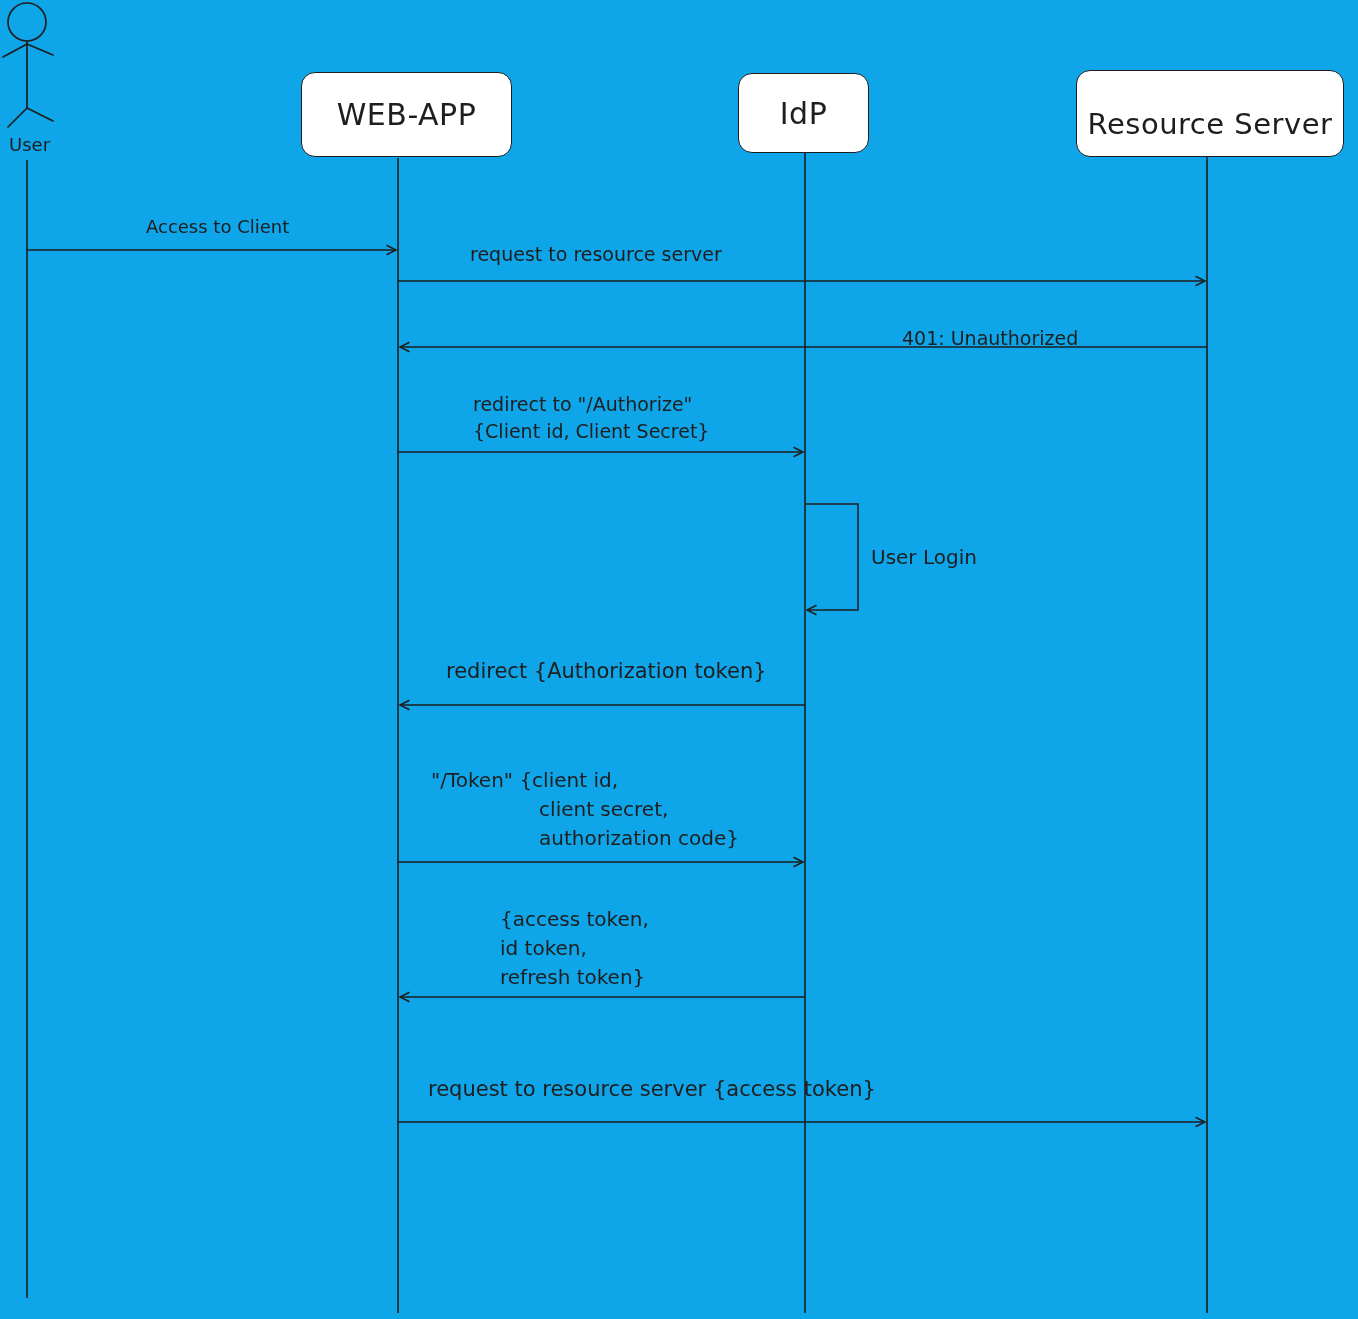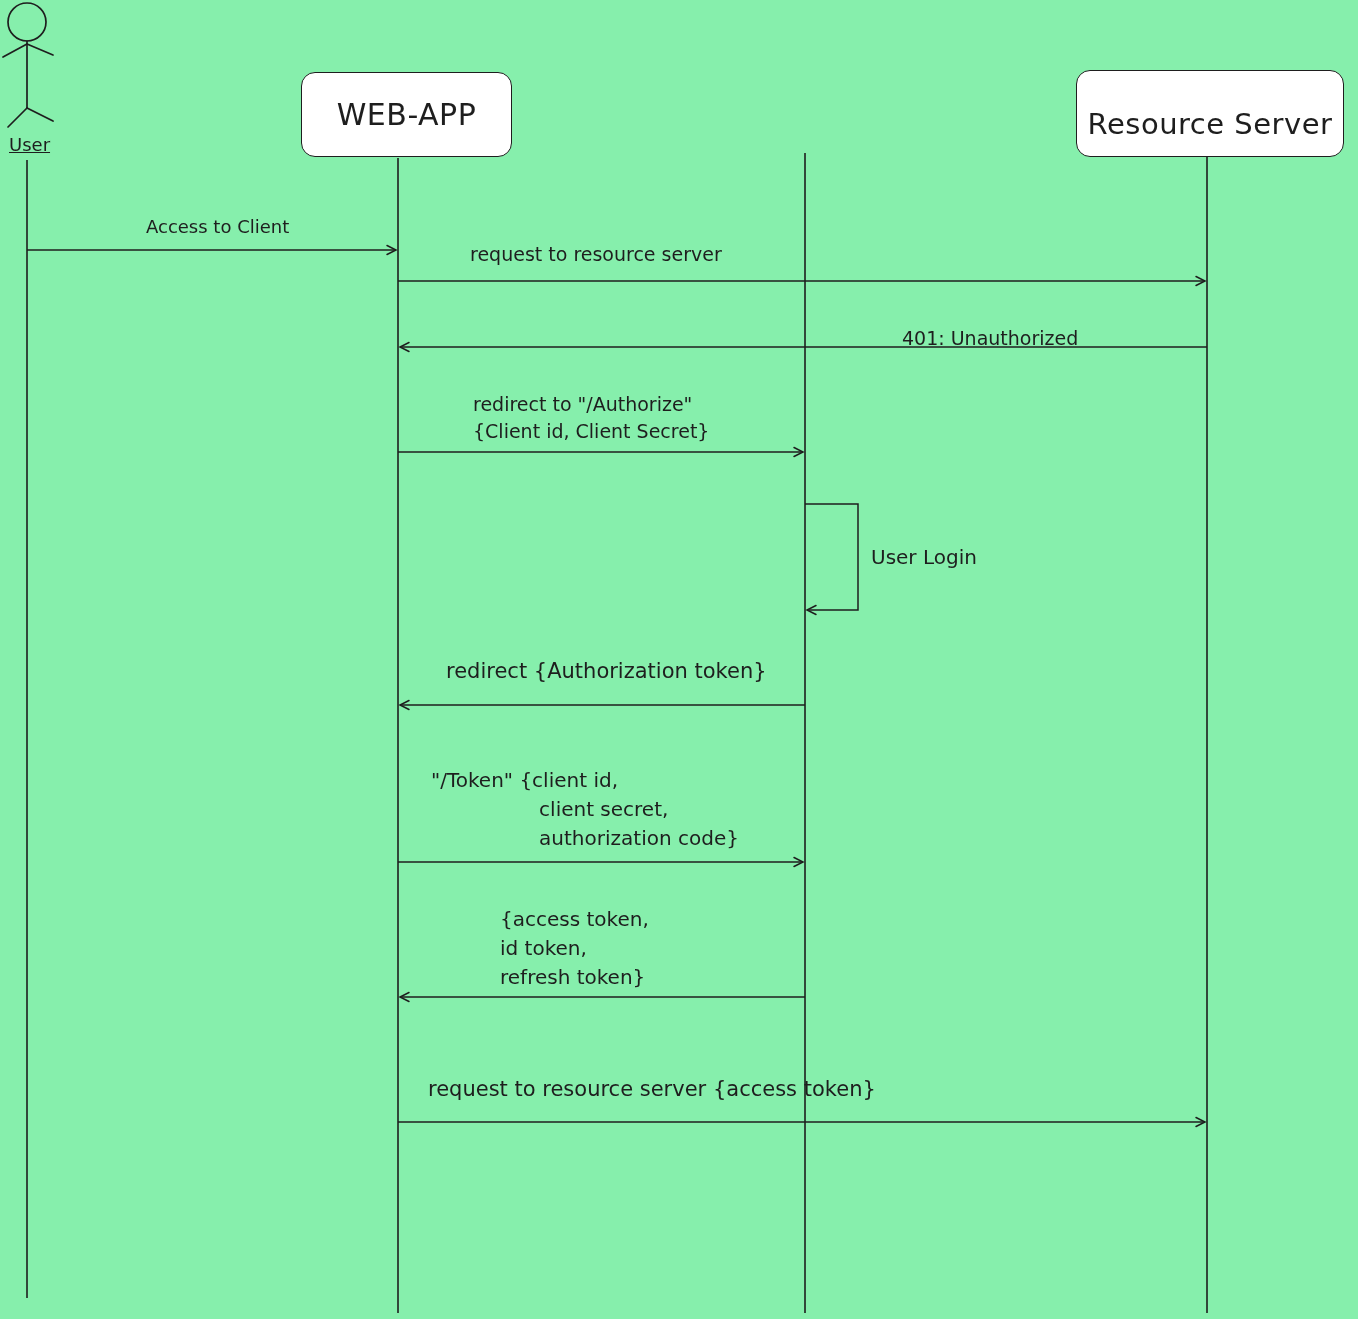--- a/index.html
+++ b/index.html
@@ -4,21 +4,21 @@
 <style>
   html, body {
     margin: 0;
     padding: 0;
     background: #ffffff;
   }
   .canvas {
     position: relative;
     width: 1358px;
     height: 1319px;
-    background: #86efac;
+    background: #0ea5e9;
     font-family: "DejaVu Sans", sans-serif;
     color: #1e1e1e;
     overflow: hidden;
   }
   .lines-layer {
     position: absolute;
     left: 0;
     top: 0;
   }
   .actor-box {
@@ -80,26 +80,29 @@
       <line x1="398" y1="862" x2="803" y2="862" marker-end="url(#arrowhead)"></line>
       <line x1="805" y1="997" x2="400" y2="997" marker-end="url(#arrowhead)"></line>
       <line x1="398" y1="1122" x2="1205" y2="1122" marker-end="url(#arrowhead)"></line>
     </g>
   </svg>
 
   <div class="actor-box" style="left:301px; top:72px; width:211px; height:85px;">
     <span class="actor-label" style="font-size:30px;">WEB-APP</span>
   </div>
 
+  <div class="actor-box" style="left:738px; top:73px; width:131px; height:80px;">
+    <span class="actor-label" style="font-size:30px;">IdP</span>
+  </div>
 
   <div class="actor-box" style="left:1076px; top:70px; width:268px; height:87px;">
     <span class="actor-label" style="font-size:29px;margin-top:20px;">Resource Server</span>
   </div>
 
-  <div class="msg-label" style="left:9px; top:132px; font-size:18px;text-decoration:underline;">User</div>
+  <div class="msg-label" style="left:9px; top:132px; font-size:18px;">User</div>
 
   <div class="msg-label" style="left:146px; top:214px; font-size:18px;">Access to Client</div>
 
   <div class="msg-label" style="left:470px; top:241px; font-size:19px;text-align:right;">request to resource server</div>
 
   <div class="msg-label" style="left:902px; top:315px; font-size:19px;margin-top:10px;">401: Unauthorized</div>
 
   <div class="msg-label" style="left:473px; top:391px; font-size:19px;">redirect to "/Authorize"
 {Client id, Client Secret}</div>
 

